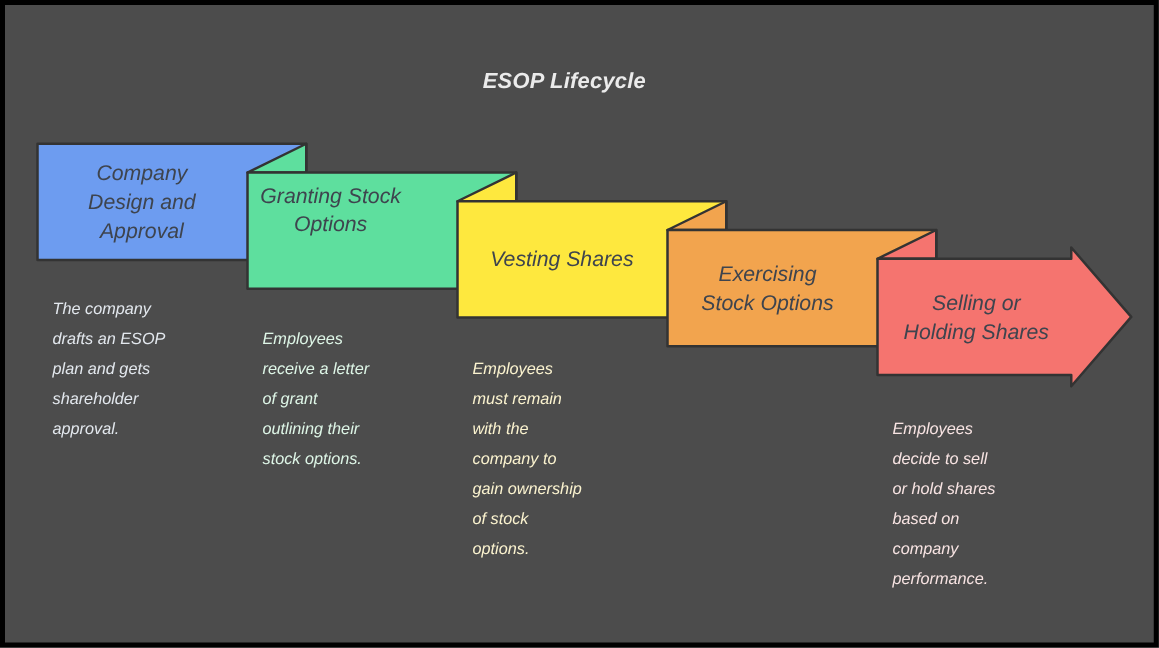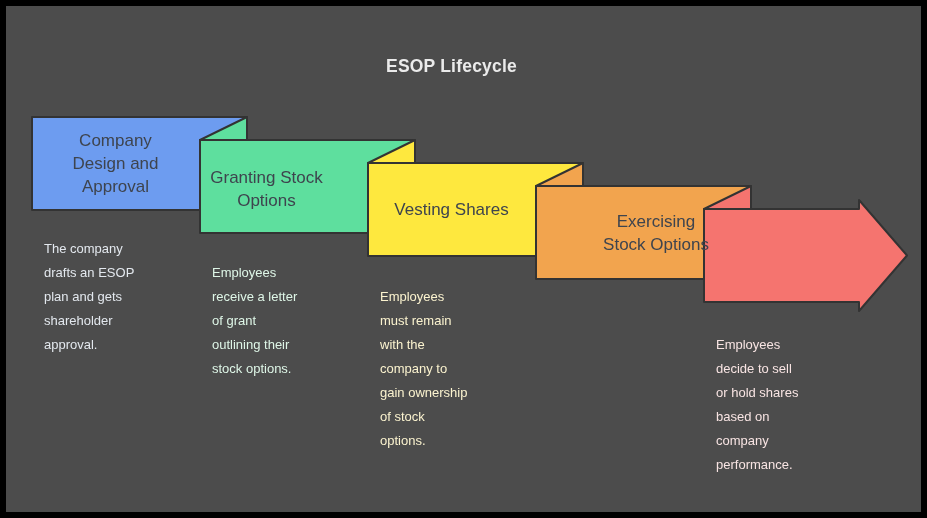--- a/index.html
+++ b/index.html
@@ -5,22 +5,23 @@
   html, body { margin: 0; padding: 0; }
   body {
     font-family: "Liberation Sans", "DejaVu Sans", sans-serif;
     -webkit-font-smoothing: antialiased;
   }
   .canvas {
     position: relative;
     width: 927px;
     height: 518px;
     box-sizing: border-box;
-    border: 6px solid #ec4899;
+    border: 4px solid #ec4899;
     overflow: hidden;
+    font-style: italic;
   }
   .diagram-title {
     position: absolute;
     left: 0;
     top: 50px;
     width: 100%;
     text-align: center;
     transform: translateX(-12px);
     font-size: 17.5px;
     font-weight: 700;
@@ -47,23 +48,23 @@
     position: absolute;
     width: 158px;
     white-space: pre-line;
     font-size: 13px;
     font-weight: 500;
     line-height: 24px;
     text-align: left;
   }
   
   .label-1 { left: 26px;  top: 111px; width: 167px; }
-  .label-2 { left: 194px; top: 136px; width: 133px; border-radius: 15px; }
+  .label-2 { left: 194px; top: 117px; width: 133px; border-radius: 15px; }
   .label-3 { left: 362px; top: 157px; width: 167px; }
-  .label-4 { left: 556px; top: 180px; width: 188px; }
+  .label-4 { left: 516px; top: 180px; width: 188px; }
   .label-5 { left: 698px; top: 203px; width: 158px; }
   .desc-1 { left: 38px;  top: 231px; }
   .desc-2 { left: 206px; top: 255px; }
   .desc-3 { left: 374px; top: 279px; }
   .desc-4 { left: 542px; top: 303px; }
   .desc-5 { left: 710px; top: 327px; }
 </style>
 </head>
 <body>
 
@@ -84,20 +85,22 @@
   <div class="diagram-title" style="color: rgb(235, 235, 235);">ESOP Lifecycle</div>
 
   <div class="stage-label label-1" style="color: rgb(62, 68, 78);">Company
 Design and
 Approval</div>
   <div class="stage-label label-2" style="color: rgb(62, 68, 78);">Granting Stock
 Options</div>
   <div class="stage-label label-3" style="color: rgb(62, 68, 78);">Vesting Shares</div>
   <div class="stage-label label-4" style="color: rgb(62, 68, 78);">Exercising
 Stock Options</div>
+  <div class="stage-label label-5" style="color: rgb(62, 68, 78);">Selling or
+Holding Shares</div>
 
   <div class="stage-desc desc-1" style="color: rgb(227, 232, 238);">The company
 drafts an ESOP
 plan and gets
 shareholder
 approval.</div>
   <div class="stage-desc desc-2" style="color: rgb(222, 246, 231);">Employees
 receive a letter
 of grant
 outlining their

